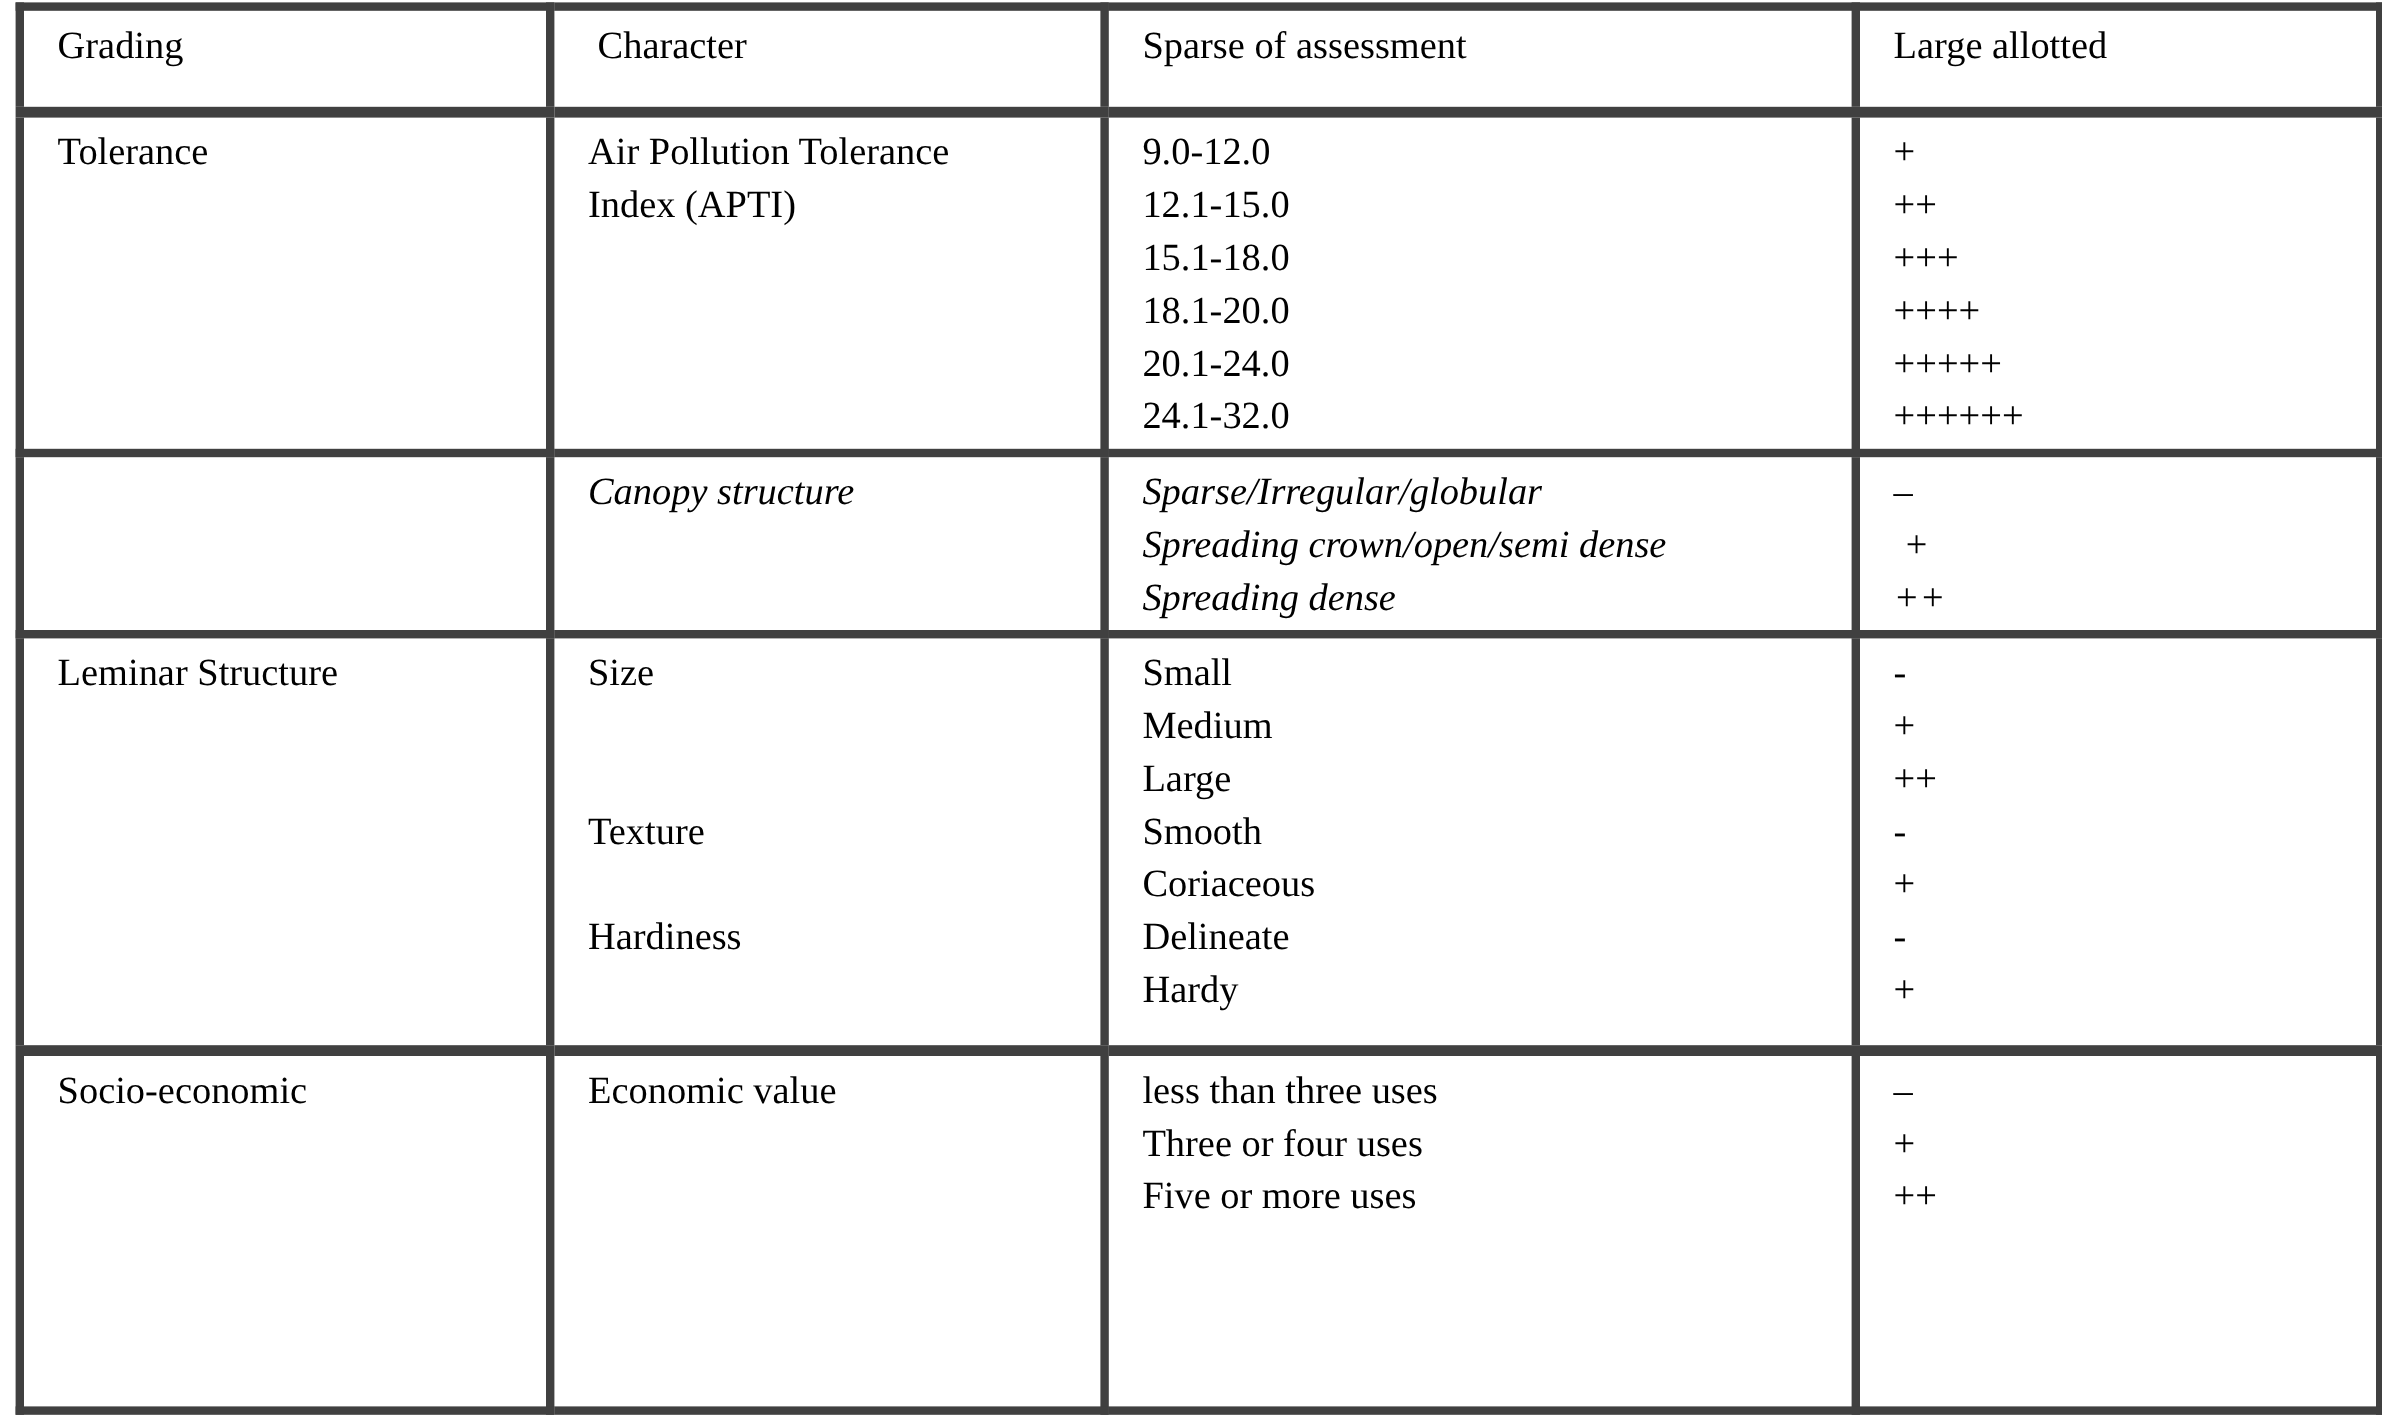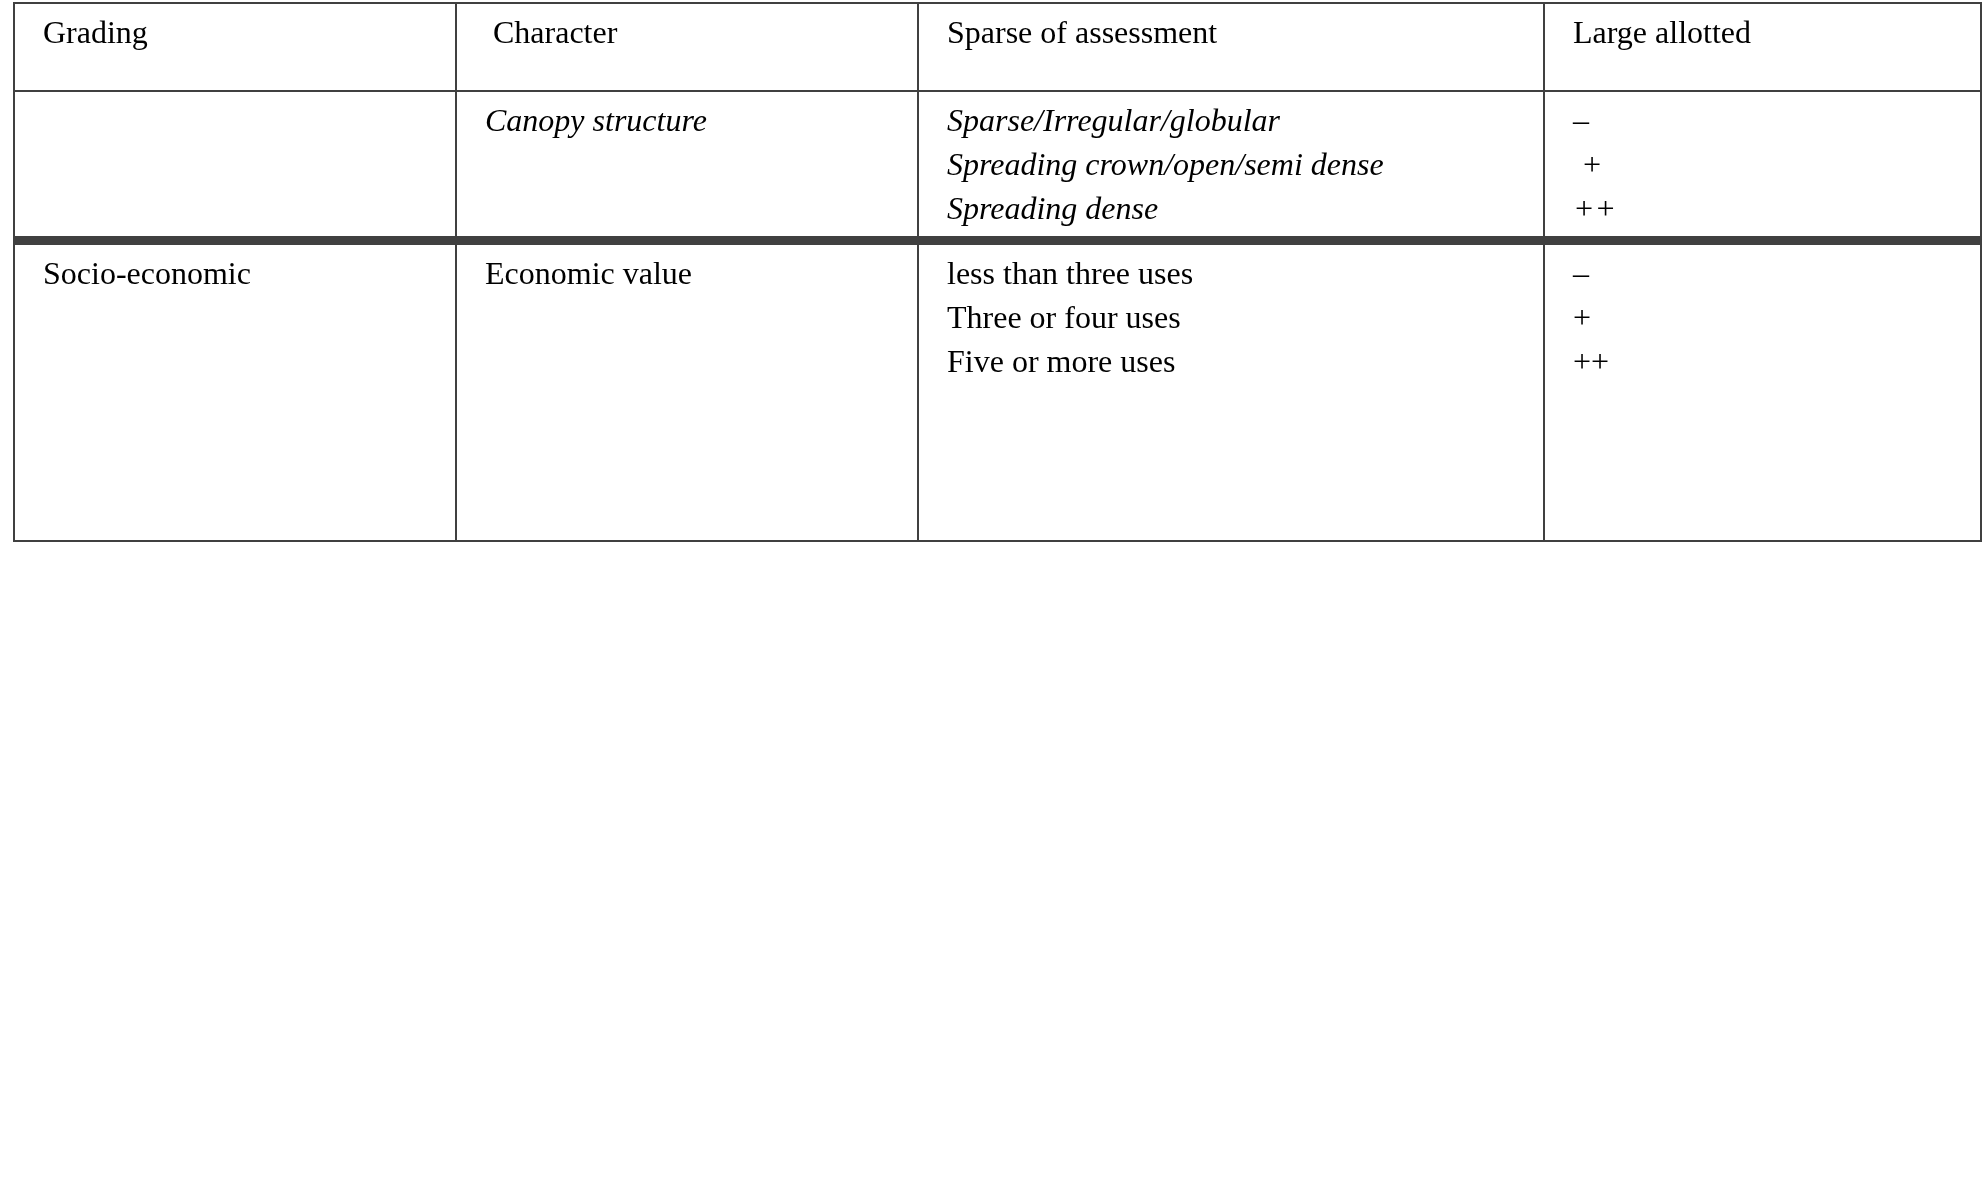--- a/index.html
+++ b/index.html
@@ -14,21 +14,21 @@
     border-collapse: collapse;
     table-layout: fixed;
     margin: 2px 0 0 13px;
     width: 1967px;
     font-family: "Liberation Serif", "DejaVu Serif", serif;
     font-size: 32px;
     line-height: 44px;
     color: #000000;
   }
   table.grading-table td {
-    border: 2px solid #404040;
+    border: 7px solid #404040;
     vertical-align: top;
     padding: 6px 10px 6px 28px;
     white-space: pre-wrap;
     overflow: hidden;
   }
   td.col-pattern { padding-left: 10px; }
   td.col-grade   { padding-left: 20px; }
   tr.thick-top td { border-top-width: 9px; }
   tr.header-row  { height: 88px;  }
   tr.row-tolerance { height: 263px; }
@@ -48,29 +48,69 @@
     <col style="width:626px">
     <col style="width:437px">
   </colgroup>
   <tbody>
       <tr class="header-row">
     <td class="col-grading">Grading</td>
     <td class="col-character"> Character</td>
     <td class="col-pattern">Sparse of assessment</td>
     <td class="col-grade">Large allotted</td>
   </tr>
+  <tr class="row-tolerance thick-top">
+    <td class="col-grading">Tolerance</td>
+    <td class="col-character">Air Pollution Tolerance
+Index (APTI)</td>
+    <td class="col-pattern">9.0-12.0
+12.1-15.0
+15.1-18.0
+18.1-20.0
+20.1-24.0
+24.1-32.0</td>
+    <td class="col-grade">+
+++
++++
+++++
++++++
+++++++</td>
+  </tr>
   <tr class="row-canopy">
     <td class="col-grading"></td>
     <td class="col-character">Canopy structure</td>
     <td class="col-pattern">Sparse/Irregular/globular
 Spreading crown/open/semi dense
 Spreading dense</td>
     <td class="col-grade">–
  +
 ++</td>
+  </tr>
+  <tr class="row-leminar">
+    <td class="col-grading">Leminar Structure</td>
+    <td class="col-character">Size
+
+
+Texture
+
+Hardiness</td>
+    <td class="col-pattern">Small
+Medium
+Large
+Smooth
+Coriaceous
+Delineate
+Hardy</td>
+    <td class="col-grade">-
++
+++
+-
++
+-
++</td>
   </tr>
   <tr class="row-socio thick-top">
     <td class="col-grading">Socio-economic</td>
     <td class="col-character">Economic value</td>
     <td class="col-pattern">less than three uses
 Three or four uses
 Five or more uses</td>
     <td class="col-grade">–
 +
 ++</td>

